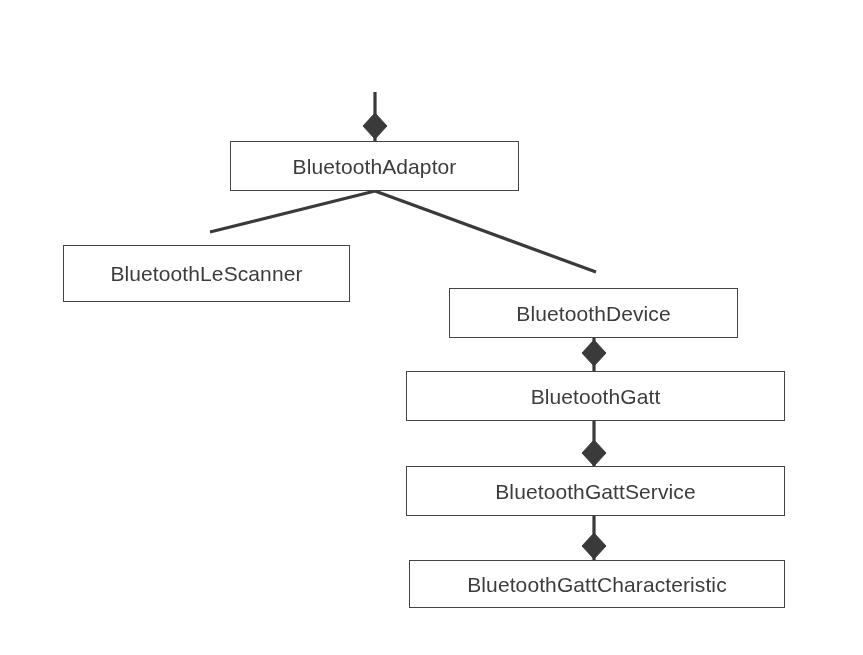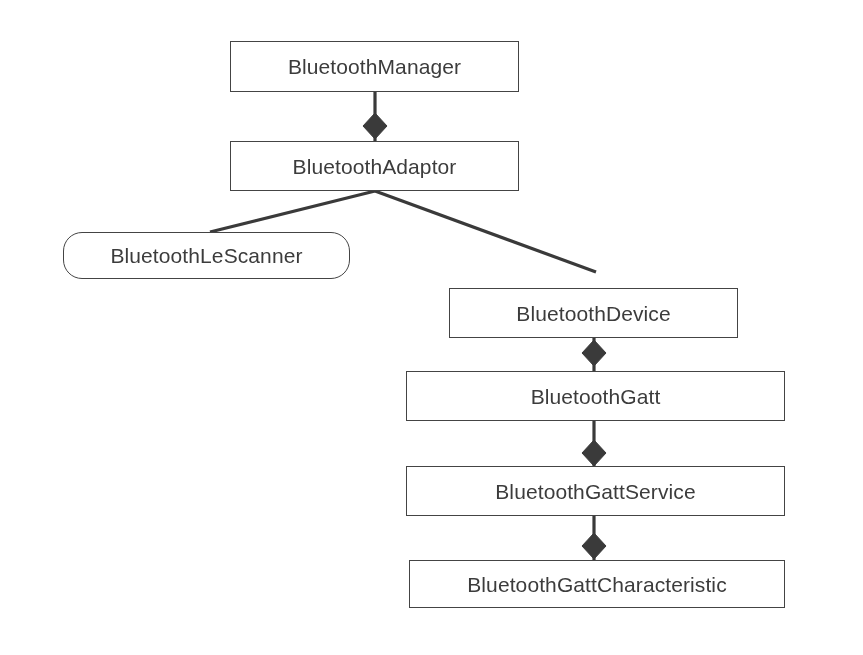--- a/index.html
+++ b/index.html
@@ -70,29 +70,26 @@
       <line x1="594" y1="421" x2="594" y2="466" stroke="#3a3a3a" stroke-width="3.2"></line>
       <polygon points="594,440 606,453 594,466 582,453" fill="#3a3a3a" stroke="#3a3a3a" stroke-width="1"></polygon>
     </g>
 
     <g>
       <line x1="594" y1="516" x2="594" y2="560" stroke="#3a3a3a" stroke-width="3.2"></line>
       <polygon points="594,533 606,546 594,559 582,546" fill="#3a3a3a" stroke="#3a3a3a" stroke-width="1"></polygon>
     </g>
   </svg>
 
-  <div class="node" style="left:230px; top:41px; width:289px; height:51px;">
-    <span class="node-label">BluetoothManager</span>
-  </div>
 
   <div class="node" style="left:230px; top:141px; width:289px; height:50px;">
     <span class="node-label">BluetoothAdaptor</span>
   </div>
 
-  <div class="node" style="left:63px; top:232px; width:287px; height:47px;border-radius:19px;">
+  <div class="node" style="left:63px; top:245px; width:287px; height:57px;">
     <span class="node-label">BluetoothLeScanner</span>
   </div>
 
   <div class="node" style="left:449px; top:288px; width:289px; height:50px;">
     <span class="node-label">BluetoothDevice</span>
   </div>
 
   <div class="node" style="left:406px; top:371px; width:379px; height:50px;justify-content:center;">
     <span class="node-label">BluetoothGatt</span>
   </div>

